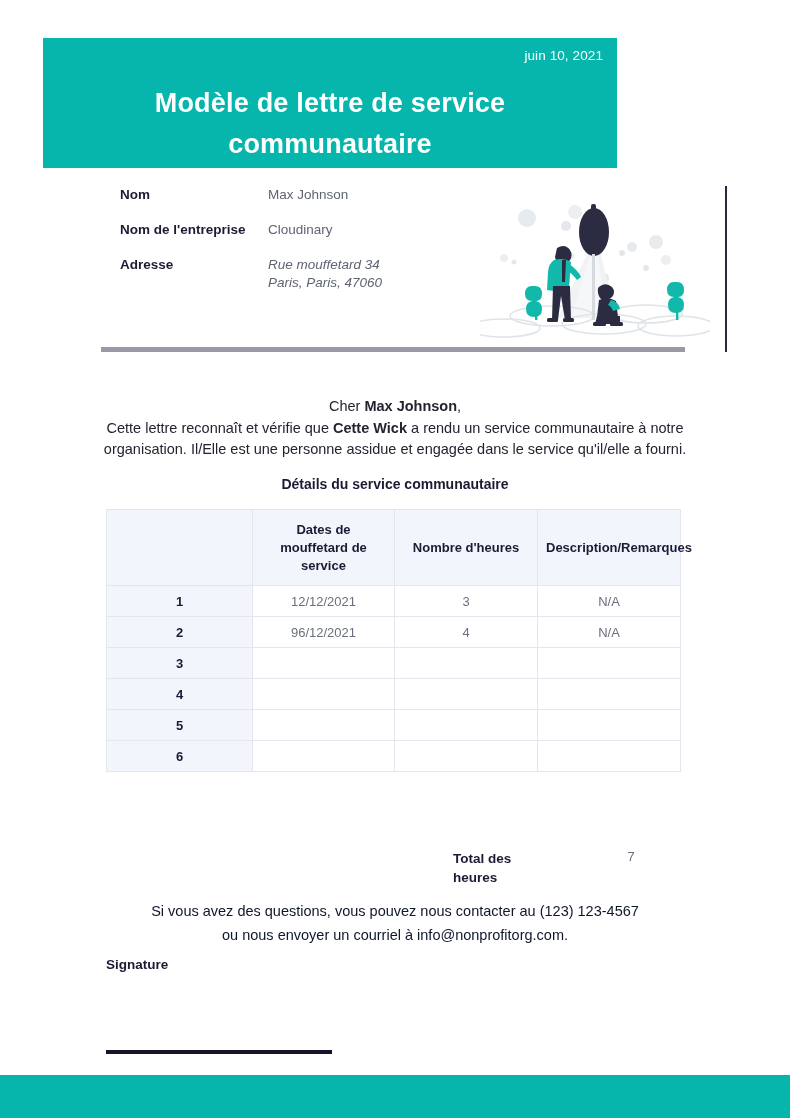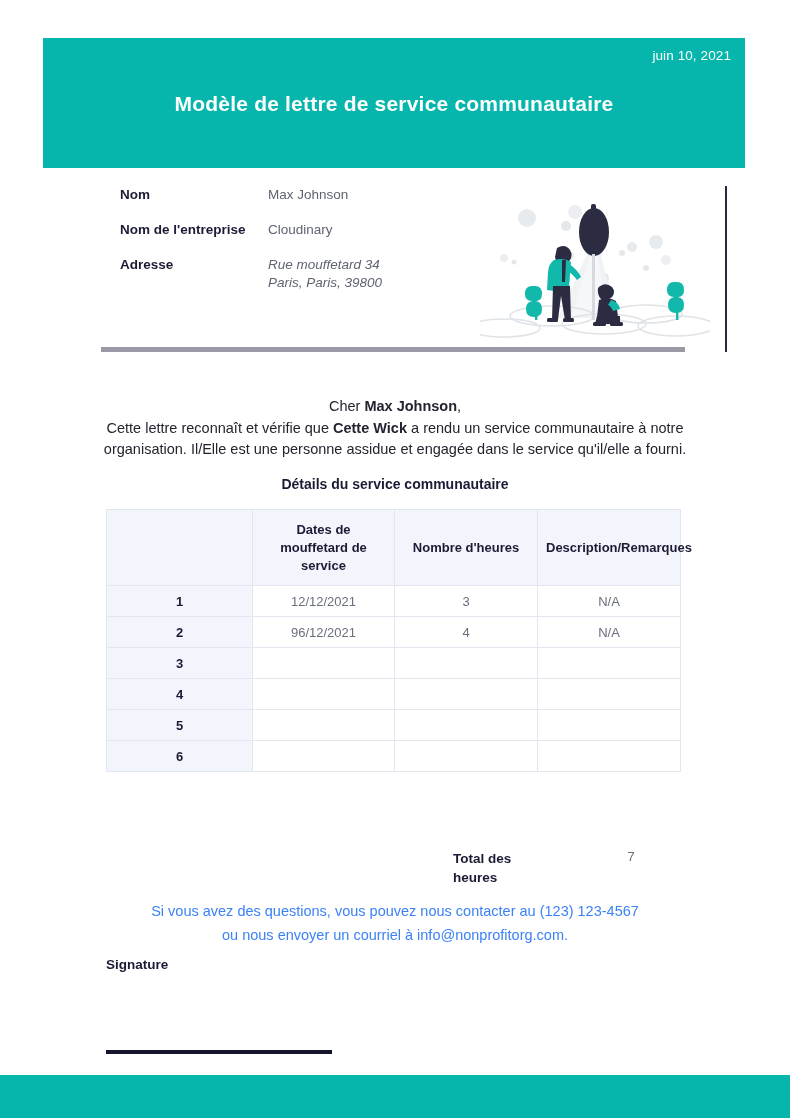--- a/index.html
+++ b/index.html
@@ -15,40 +15,40 @@
     font-family: "Liberation Sans", sans-serif;
     color: #1b1b2f;
     -webkit-font-smoothing: antialiased;
   }
 
   
   .header-band {
     position: absolute;
     left: 43px;
     top: 38px;
-    width: 702px;
+    width: 574px;
     height: 130px;
     background: #06b6ac;
     box-sizing: border-box;
   }
   .header-date {
     position: absolute;
     right: 14px;
     top: 10px;
     font-size: 13.5px;
     color: #ffffff;
     letter-spacing: 0.1px;
   }
   .header-title {
     position: absolute;
     left: 0;
     right: 0;
     top: 45px;
     text-align: center;
-    font-size: 21px;
+    font-size: 27px;
     line-height: 41px;
     font-weight: bold;
     color: #ffffff;
     letter-spacing: 0.2px;
     padding: 0 40px;
     box-sizing: border-box;
   }
 
   
   .info-area {
@@ -209,21 +209,21 @@
 
   
   .contact {
     position: absolute;
     left: 100px;
     top: 899px;
     width: 590px;
     text-align: center;
     font-size: 14.5px;
     line-height: 24px;
-    color: #3b82f6;
+    color: #0f172a;
   }
 
   .signature-label {
     position: absolute;
     left: 106px;
     top: 957px;
     font-size: 13.5px;
     font-weight: bold;
     color: #1b1b35;
   }
@@ -262,21 +262,21 @@
       <div class="info-value">Max Johnson</div>
     </div>
     <div class="info-row">
       <div class="info-label">Nom de l'entreprise</div>
       <div class="info-value">Cloudinary</div>
     </div>
     <div class="info-row">
       <div class="info-label">Adresse</div>
       <div class="info-value">
         <span>Rue mouffetard 34</span>
-        <span>Paris, Paris, 39800</span>
+        <span>Paris, Paris, 47060</span>
       </div>
     </div>
   </div>
 
   <div class="illus">
     <svg width="230" height="152" viewBox="0 0 230 152" xmlns="http://www.w3.org/2000/svg">
 
       <circle cx="47" cy="28" r="9" fill="#e8ebee"></circle>
       <circle cx="95" cy="22" r="7" fill="#eceef1"></circle>
       <circle cx="86" cy="36" r="5" fill="#e4e8ec"></circle>

